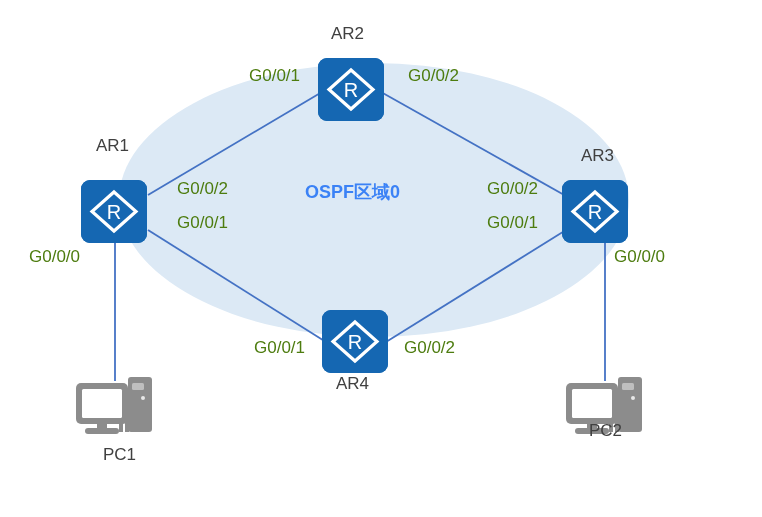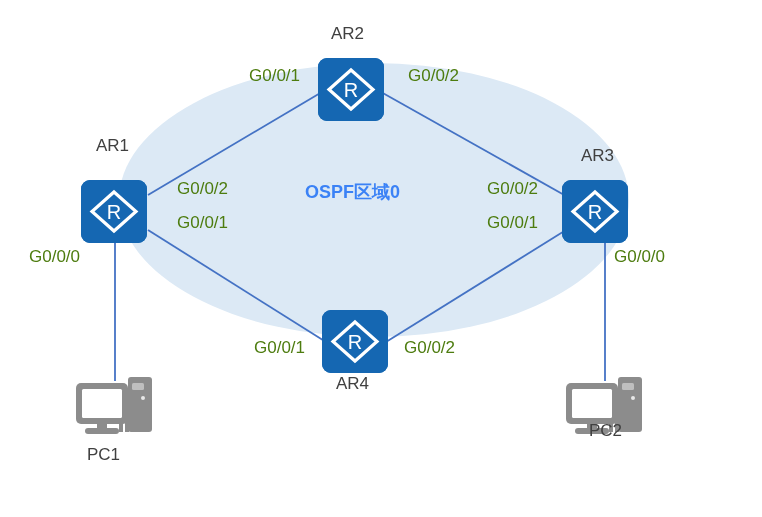--- a/index.html
+++ b/index.html
@@ -154,21 +154,21 @@
         <rect x="53" y="44" width="4" height="16" fill="#8c8c8c"></rect>
         <rect x="59" y="46" width="4" height="14" fill="#8c8c8c"></rect>
       </g>
     </svg>
   </div>
 
   <div class="node-label" style="left:331px; top:24px;">AR2</div>
   <div class="node-label" style="left:96px; top:136px;">AR1</div>
   <div class="node-label" style="left:581px; top:146px;text-align:center;">AR3</div>
   <div class="node-label" style="left:336px; top:374px;">AR4</div>
-  <div class="node-label" style="left:87px; top:445px;">PC1</div>
+  <div class="node-label" style="left:103px; top:445px;">PC1</div>
   <div class="node-label" style="left:589px; top:421px;">PC2</div>
 
   <div class="area-label" style="left:305px; top:180px;">OSPF区域0</div>
 
   <div class="iface-label" style="left:249px; top:66px;">G0/0/1</div>
   <div class="iface-label" style="left:408px; top:66px;">G0/0/2</div>
 
   <div class="iface-label" style="left:177px; top:179px;">G0/0/2</div>
   <div class="iface-label" style="left:177px; top:213px;">G0/0/1</div>
   <div class="iface-label" style="left:29px; top:247px;">G0/0/0</div>

